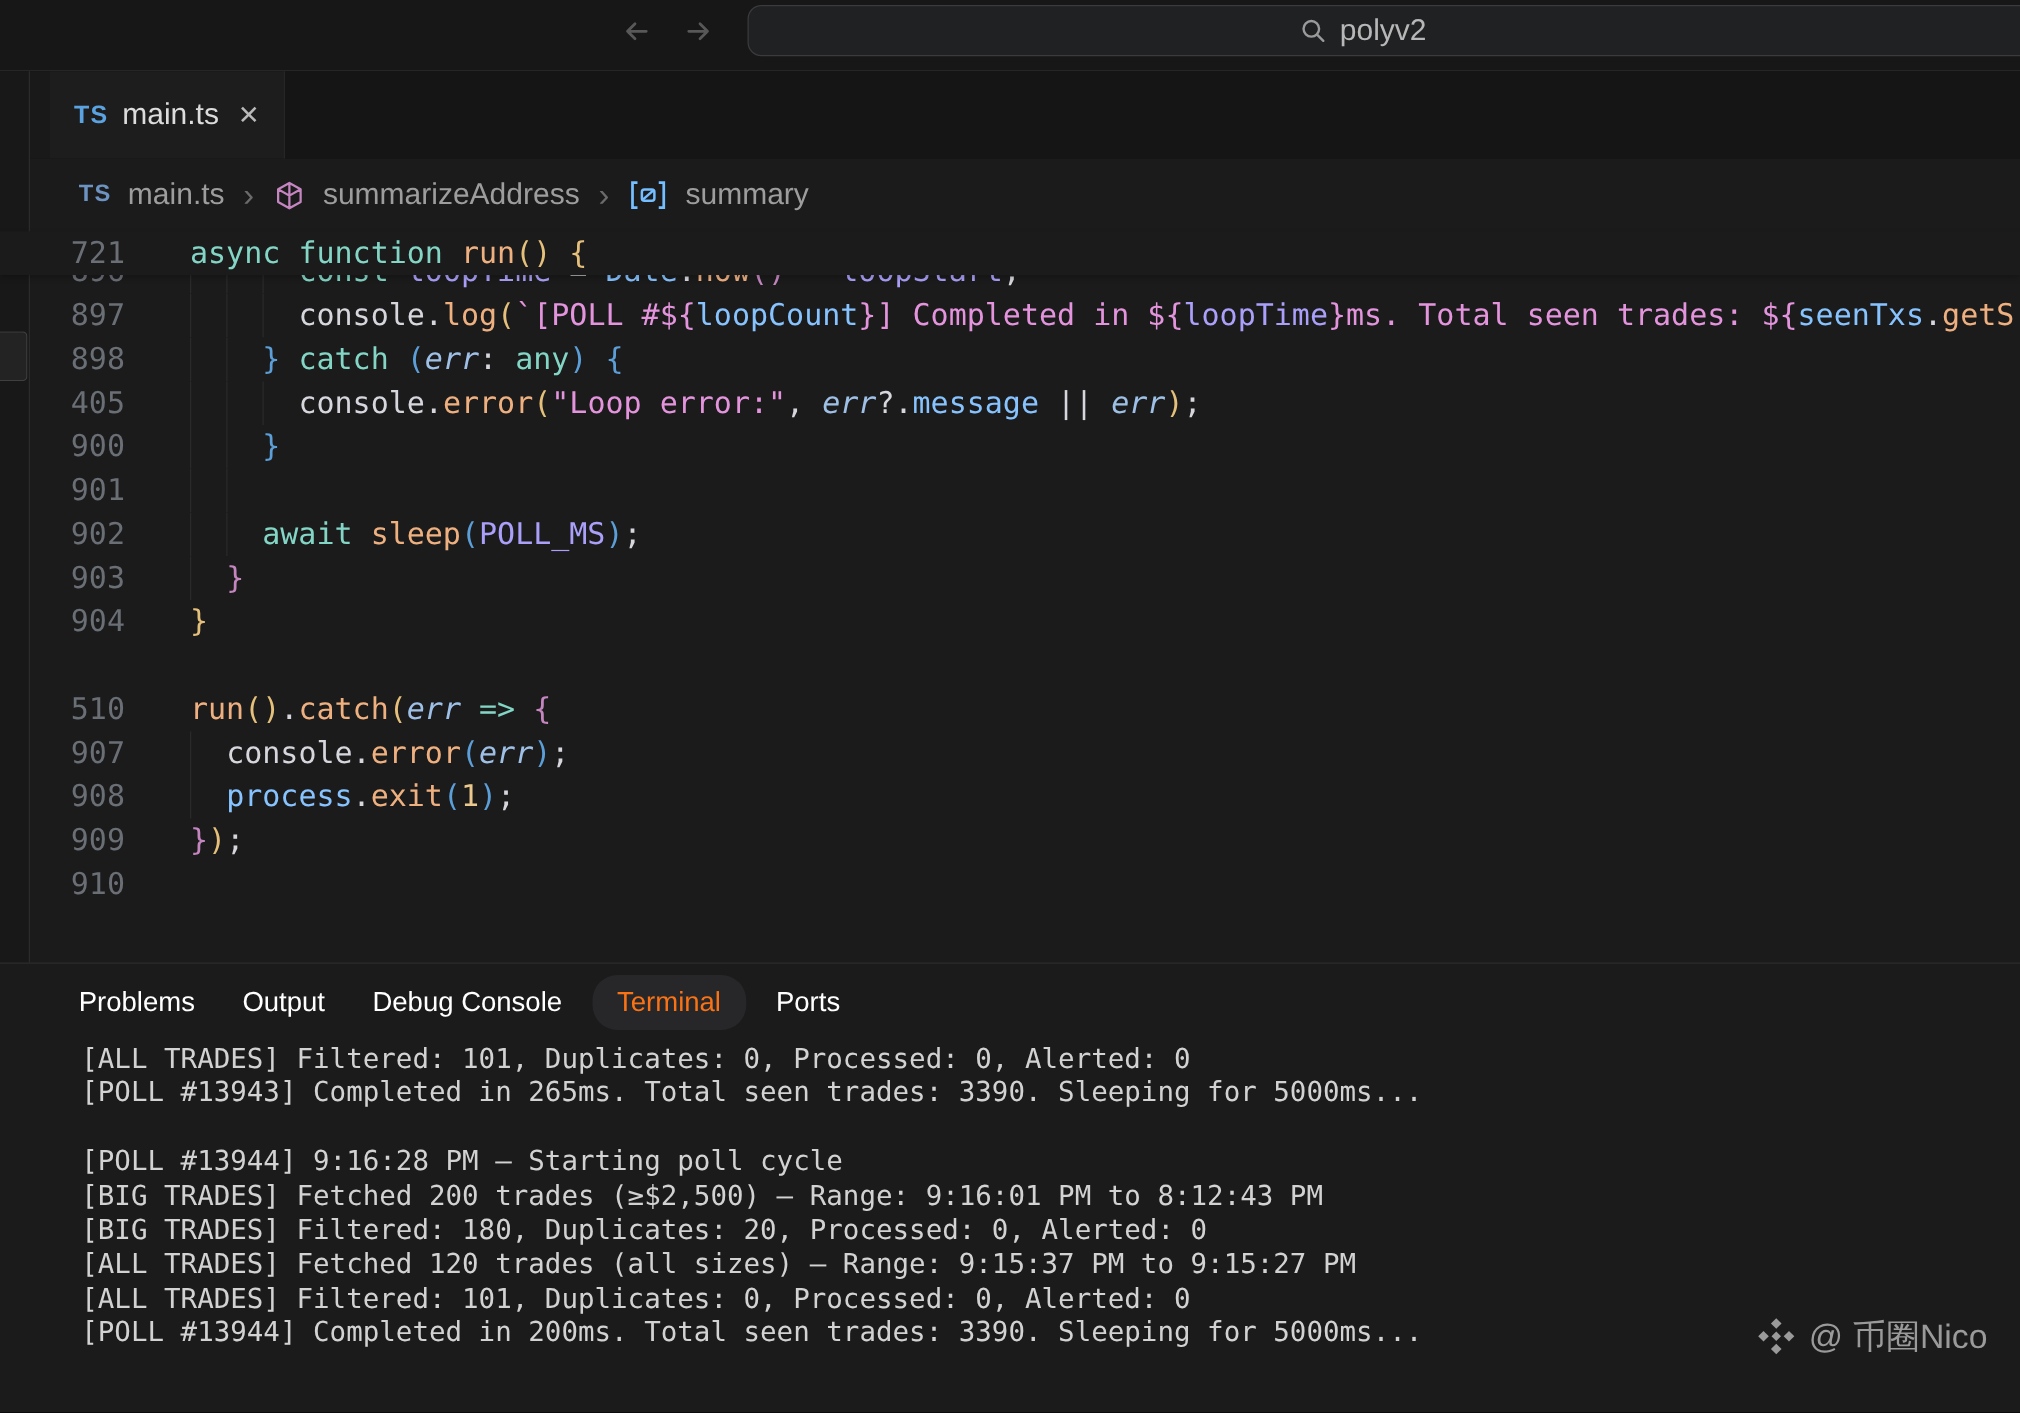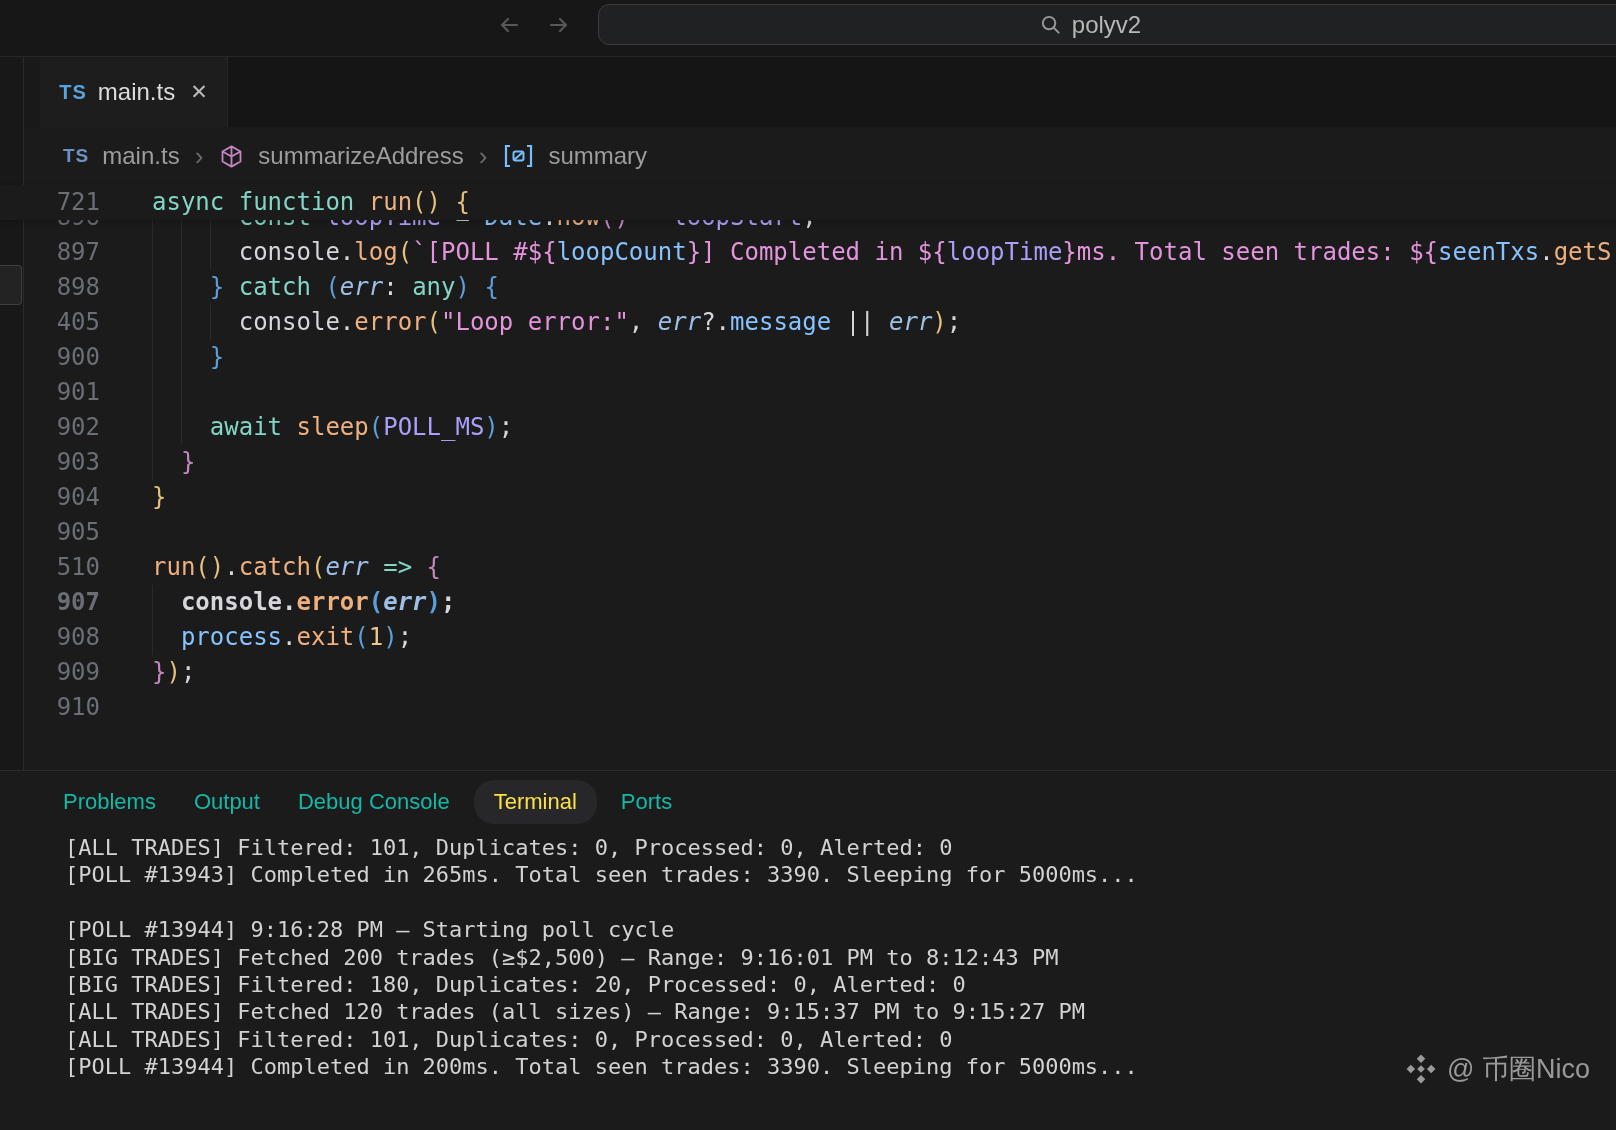--- a/index.html
+++ b/index.html
@@ -43,22 +43,22 @@
   .code { position:relative; flex:1; padding-left:52px; white-space:pre;
     font-family:"DejaVu Sans Mono", monospace; font-size:24px; line-height:35px; overflow:hidden; }
   .code .it { font-style:italic; }
   .guide { position:absolute; top:0; bottom:0; width:1px; background:#2a2a2b; }
   .sticky { z-index:3; background:#1b1b1c; box-shadow:0 2px 5px rgba(0,0,0,0.25); }
   .cliprow { position:absolute; top:35px; left:0; width:100%; height:15px; overflow:hidden; z-index:1; }
   .cliprow .code-row { top:-20px; }
   
   .panel-divider { position:absolute; top:770px; left:0; width:100%; height:1px; background:#2c2c2c; }
   .panel-tabs { position:absolute; top:780px; left:63px; display:flex; align-items:center; gap:38px; }
-  .ptab { color:#14b8a6; font-size:22px; padding:9px 0; white-space:nowrap; cursor:pointer; }
-  .ptab.active { color:#fde047; background:#27272a; border-radius:20px; padding:9px 20px; margin:0 -14px; }
+  .ptab { color:#ffffff; font-size:22px; padding:9px 0; white-space:nowrap; cursor:pointer; }
+  .ptab.active { color:#f97316; background:#27272a; border-radius:20px; padding:9px 20px; margin:0 -14px; }
   .terminal { position:absolute; top:834px; left:65px; right:0; height:250px;
     font-family:"DejaVu Sans Mono", monospace; font-size:22px; line-height:27.4px;
     color:#d2d2d2; white-space:pre; }
   
   .watermark { position:absolute; left:1404px; top:1051px; display:flex; align-items:center; gap:9px;
     color:#9a9a9a; font-size:27px; }
 </style>
 </head>
 <body>
 
@@ -148,29 +148,25 @@
         <div class="code"><div class="guide" style="left: 52px;"></div><div class="guide" style="left: 80.9px;"></div><span>    </span><span style="color: rgb(131, 214, 197);">await</span><span style="color: rgb(214, 214, 221);"> </span><span style="color: rgb(239, 176, 128);">sleep</span><span style="color: rgb(92, 159, 216);">(</span><span style="color: rgb(170, 160, 250);">POLL_MS</span><span style="color: rgb(92, 159, 216);">)</span><span style="color: rgb(214, 214, 221);">;</span></div>
       </div>
       <div class="code-row" style="top: 260px;">
         <div class="gutter">903</div>
         <div class="code"><div class="guide" style="left: 52px;"></div><span>  </span><span style="color: rgb(197, 134, 192);">}</span></div>
       </div>
       <div class="code-row" style="top: 295px;">
         <div class="gutter">904</div>
         <div class="code"><span style="color: rgb(229, 192, 123);">}</span></div>
       </div>
-      <div class="code-row" style="top: 330px;">
-        <div class="gutter">905</div>
-        <div class="code"></div>
-      </div>
       <div class="code-row" style="top: 365px;">
         <div class="gutter">510</div>
         <div class="code"><span style="color: rgb(239, 176, 128);">run</span><span style="color: rgb(229, 192, 123);">()</span><span style="color: rgb(214, 214, 221);">.</span><span style="color: rgb(239, 176, 128);">catch</span><span style="color: rgb(229, 192, 123);">(</span><span class="it" style="color: rgb(159, 192, 230);">err</span><span style="color: rgb(214, 214, 221);"> </span><span style="color: rgb(131, 214, 197);">=&gt;</span><span style="color: rgb(214, 214, 221);"> </span><span style="color: rgb(197, 134, 192);">{</span></div>
       </div>
-      <div class="code-row" style="top: 400px; font-weight: bold;">
+      <div class="code-row" style="top: 400px;">
         <div class="gutter">907</div>
         <div class="code"><div class="guide" style="left: 52px;"></div><span>  </span><span style="color: rgb(214, 214, 221);">console</span><span style="color: rgb(214, 214, 221);">.</span><span style="color: rgb(239, 176, 128);">error</span><span style="color: rgb(92, 159, 216);">(</span><span class="it" style="color: rgb(159, 192, 230);">err</span><span style="color: rgb(92, 159, 216);">)</span><span style="color: rgb(214, 214, 221);">;</span></div>
       </div>
       <div class="code-row" style="top: 435px;">
         <div class="gutter">908</div>
         <div class="code"><div class="guide" style="left: 52px;"></div><span>  </span><span style="color: rgb(135, 195, 255);">process</span><span style="color: rgb(214, 214, 221);">.</span><span style="color: rgb(239, 176, 128);">exit</span><span style="color: rgb(92, 159, 216);">(</span><span style="color: rgb(235, 200, 141);">1</span><span style="color: rgb(92, 159, 216);">)</span><span style="color: rgb(214, 214, 221);">;</span></div>
       </div>
       <div class="code-row" style="top: 470px; justify-content: space-between;">
         <div class="gutter">909</div>
         <div class="code"><span style="color: rgb(197, 134, 192);">}</span><span style="color: rgb(229, 192, 123);">)</span><span style="color: rgb(214, 214, 221);">;</span></div>

